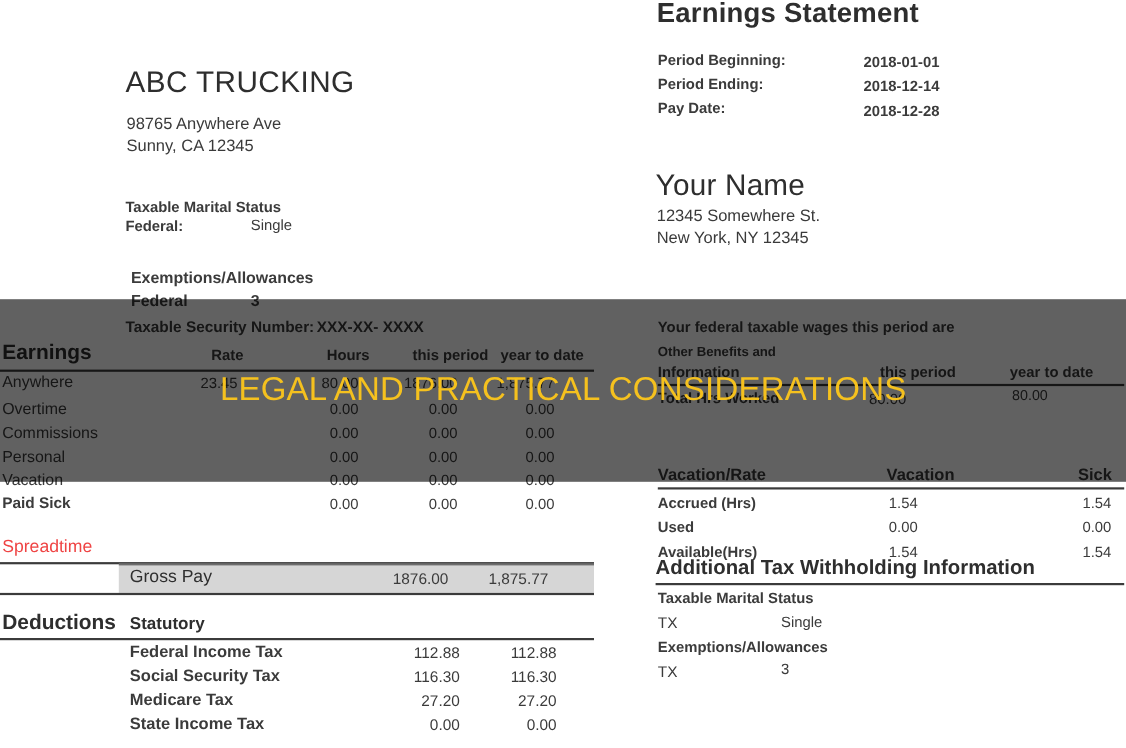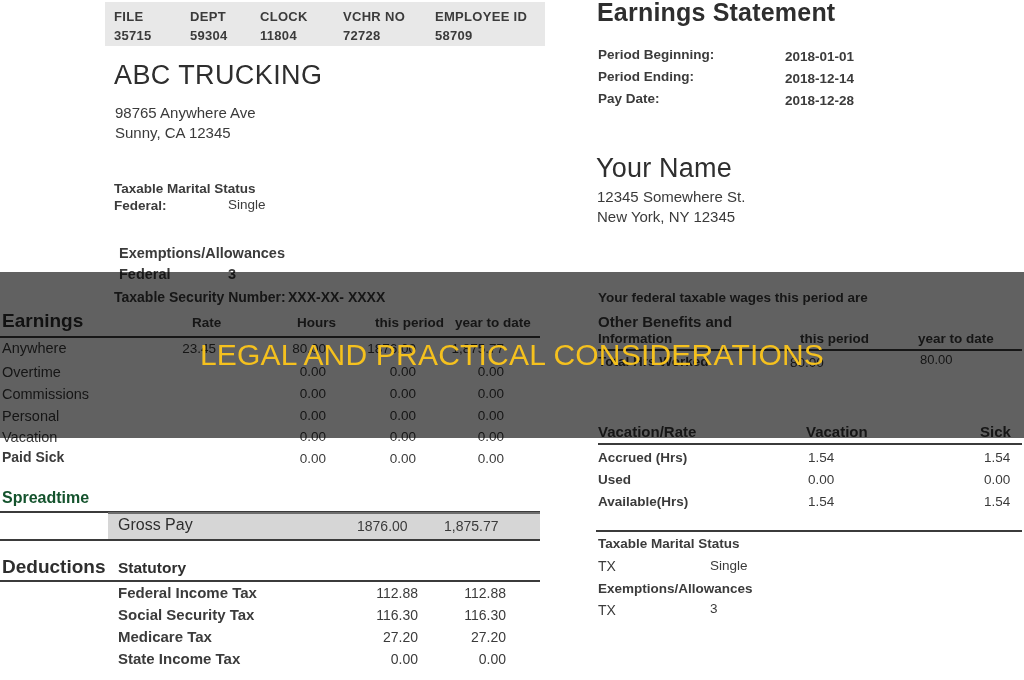--- a/index.html
+++ b/index.html
@@ -47,21 +47,21 @@
 
   
   .es-title{position:absolute;left:597px;top:-2px;font-size:25px;font-weight:bold;color:#2e2e2e;letter-spacing:.2px;}
   .pr{position:absolute;font-size:13.5px;font-weight:bold;color:#3b3b3b;left:598px;}
   .prv{position:absolute;font-size:13.5px;font-weight:bold;color:#3b3b3b;left:785px;}
   .yname{position:absolute;left:596px;top:153px;font-size:27px;color:#2e2e2e;letter-spacing:.2px;}
   .yaddr1{position:absolute;left:597px;top:188px;font-size:15px;color:#3a3a3a;}
   .yaddr2{position:absolute;left:597px;top:208px;font-size:15px;color:#3a3a3a;}
 
   .fedwages{position:absolute;left:598px;top:290px;font-size:13.5px;font-weight:bold;color:#3b3b3b;}
-  .ob1{position:absolute;left:598px;top:313px;font-size:15px;font-weight:bold;color:#3b3b3b;}
+  .ob1{position:absolute;left:598px;top:313px;font-size:12px;font-weight:bold;color:#3b3b3b;}
   .ob2{position:absolute;left:598px;top:331px;font-size:13.5px;font-weight:bold;color:#3b3b3b;}
   .obrule{position:absolute;left:598px;top:349px;width:424px;height:0;border-bottom:2px solid #3b3b3b;}
   .obp{position:absolute;left:800px;top:331px;font-size:13.5px;font-weight:bold;color:#3b3b3b;}
   .oby{position:absolute;left:918px;top:331px;font-size:13.5px;font-weight:bold;color:#3b3b3b;}
   .thw{position:absolute;left:598px;top:354px;font-size:13.5px;font-weight:bold;color:#3b3b3b;}
   .thwp{position:absolute;left:790px;top:355px;font-size:13.5px;color:#3b3b3b;}
   .thwy{position:absolute;left:920px;top:352px;font-size:13px;color:#3b3b3b;}
 
   
   .vs-h{position:absolute;left:598px;top:423px;font-size:15px;font-weight:bold;color:#3b3b3b;}
@@ -77,21 +77,21 @@
   .atwi-r{position:absolute;left:598px;font-size:13.5px;font-weight:bold;color:#3b3b3b;}
   .atwi-v{position:absolute;left:710px;font-size:13.5px;color:#3b3b3b;}
 
   
   .earn-h{position:absolute;left:2px;top:310px;font-size:19px;font-weight:bold;color:#2e2e2e;}
   .earnrule{position:absolute;left:0px;top:336px;width:540px;height:0;border-bottom:2px solid #3b3b3b;}
   .ecol{position:absolute;font-size:13.5px;font-weight:bold;color:#3b3b3b;}
   .erow-l{position:absolute;left:2px;font-size:14.5px;color:#3b3b3b;}
   .eval{position:absolute;font-size:13.5px;color:#3b3b3b;text-align:right;}
 
-  .spread{position:absolute;left:2px;top:489px;font-size:16px;font-weight:bold;color:#14532d;}
+  .spread{position:absolute;left:2px;top:489px;font-size:16px;font-weight:normal;color:#ef4444;}
   .spreadrule{position:absolute;left:0px;top:511px;width:540px;height:0;border-bottom:2px solid #3b3b3b;}
   .grossband{position:absolute;left:108px;top:513px;width:432px;height:26px;background:#d6d6d6;}
   .grossline-t{position:absolute;left:108px;top:512px;width:432px;height:0;border-bottom:2px solid #6d6d6d;}
   .grossline-b{position:absolute;left:0px;top:539px;width:540px;height:0;border-bottom:2px solid #3b3b3b;}
   .gross-l{position:absolute;left:118px;top:516px;font-size:16px;font-weight:normal;color:#2e2e2e;}
   .gross-p{position:absolute;left:357px;top:518px;font-size:14px;color:#3b3b3b;}
   .gross-y{position:absolute;left:444px;top:518px;font-size:14px;color:#3b3b3b;}
 
   .ded-h{position:absolute;left:2px;top:556px;font-size:19px;font-weight:bold;color:#2e2e2e;}
   .stat-h{position:absolute;left:118px;top:559px;font-size:15.5px;font-weight:bold;color:#2e2e2e;}
@@ -117,33 +117,20 @@
   .title-l2{
     font-size:30px;font-weight:normal;color:#f5c11e;letter-spacing:.2px;
     line-height:1.28;white-space:nowrap;
   }
 </style>
 </head>
 <body>
 
 <div class="stub">
 
-  <div class="idbar">
-    <span class="cell lbl" style="left:9px">FILE</span>
-    <span class="cell lbl" style="left:85px">DEPT</span>
-    <span class="cell lbl" style="left:155px">CLOCK</span>
-    <span class="cell lbl" style="left:238px">VCHR NO</span>
-    <span class="cell lbl" style="left:330px">EMPLOYEE ID</span>
-
-    <span class="cell val" style="left:9px">35715</span>
-    <span class="cell val" style="left:85px">59304</span>
-    <span class="cell val" style="left:155px">11804</span>
-    <span class="cell val" style="left:238px">72728</span>
-    <span class="cell val" style="left:330px">58709</span>
-  </div>
 
   <div class="company">ABC TRUCKING</div>
   <div class="addr1">98765 Anywhere Ave</div>
   <div class="addr2">Sunny, CA 12345</div>
 
   <div class="tms-h">Taxable Marital Status</div>
   <div class="tms-l">Federal:</div>
   <div class="tms-v">Single</div>
 
   <div class="exh">Exemptions/Allowances</div>
@@ -254,20 +241,21 @@
   <div class="vrow-b" style="top:450px">1.54</div>
 
   <div class="vrow-l" style="top:472px">Used</div>
   <div class="vrow-a" style="top:472px">0.00</div>
   <div class="vrow-b" style="top:472px">0.00</div>
 
   <div class="vrow-l" style="top:494px">Available(Hrs)</div>
   <div class="vrow-a" style="top:494px">1.54</div>
   <div class="vrow-b" style="top:494px">1.54</div>
 
+  <div class="atwi">Additional Tax Withholding Information</div>
   <div class="atwirule"></div>
   <div class="atwi-r" style="top:536px">Taxable Marital Status</div>
   <div class="atwi-r" style="top:558px;font-weight:normal;font-size:14px">TX</div>
   <div class="atwi-v" style="top:558px">Single</div>
   <div class="atwi-r" style="top:581px">Exemptions/Allowances</div>
   <div class="atwi-r" style="top:602px;font-weight:normal;font-size:14px">TX</div>
   <div class="atwi-v" style="top:601px">3</div>
 
 </div>
 

